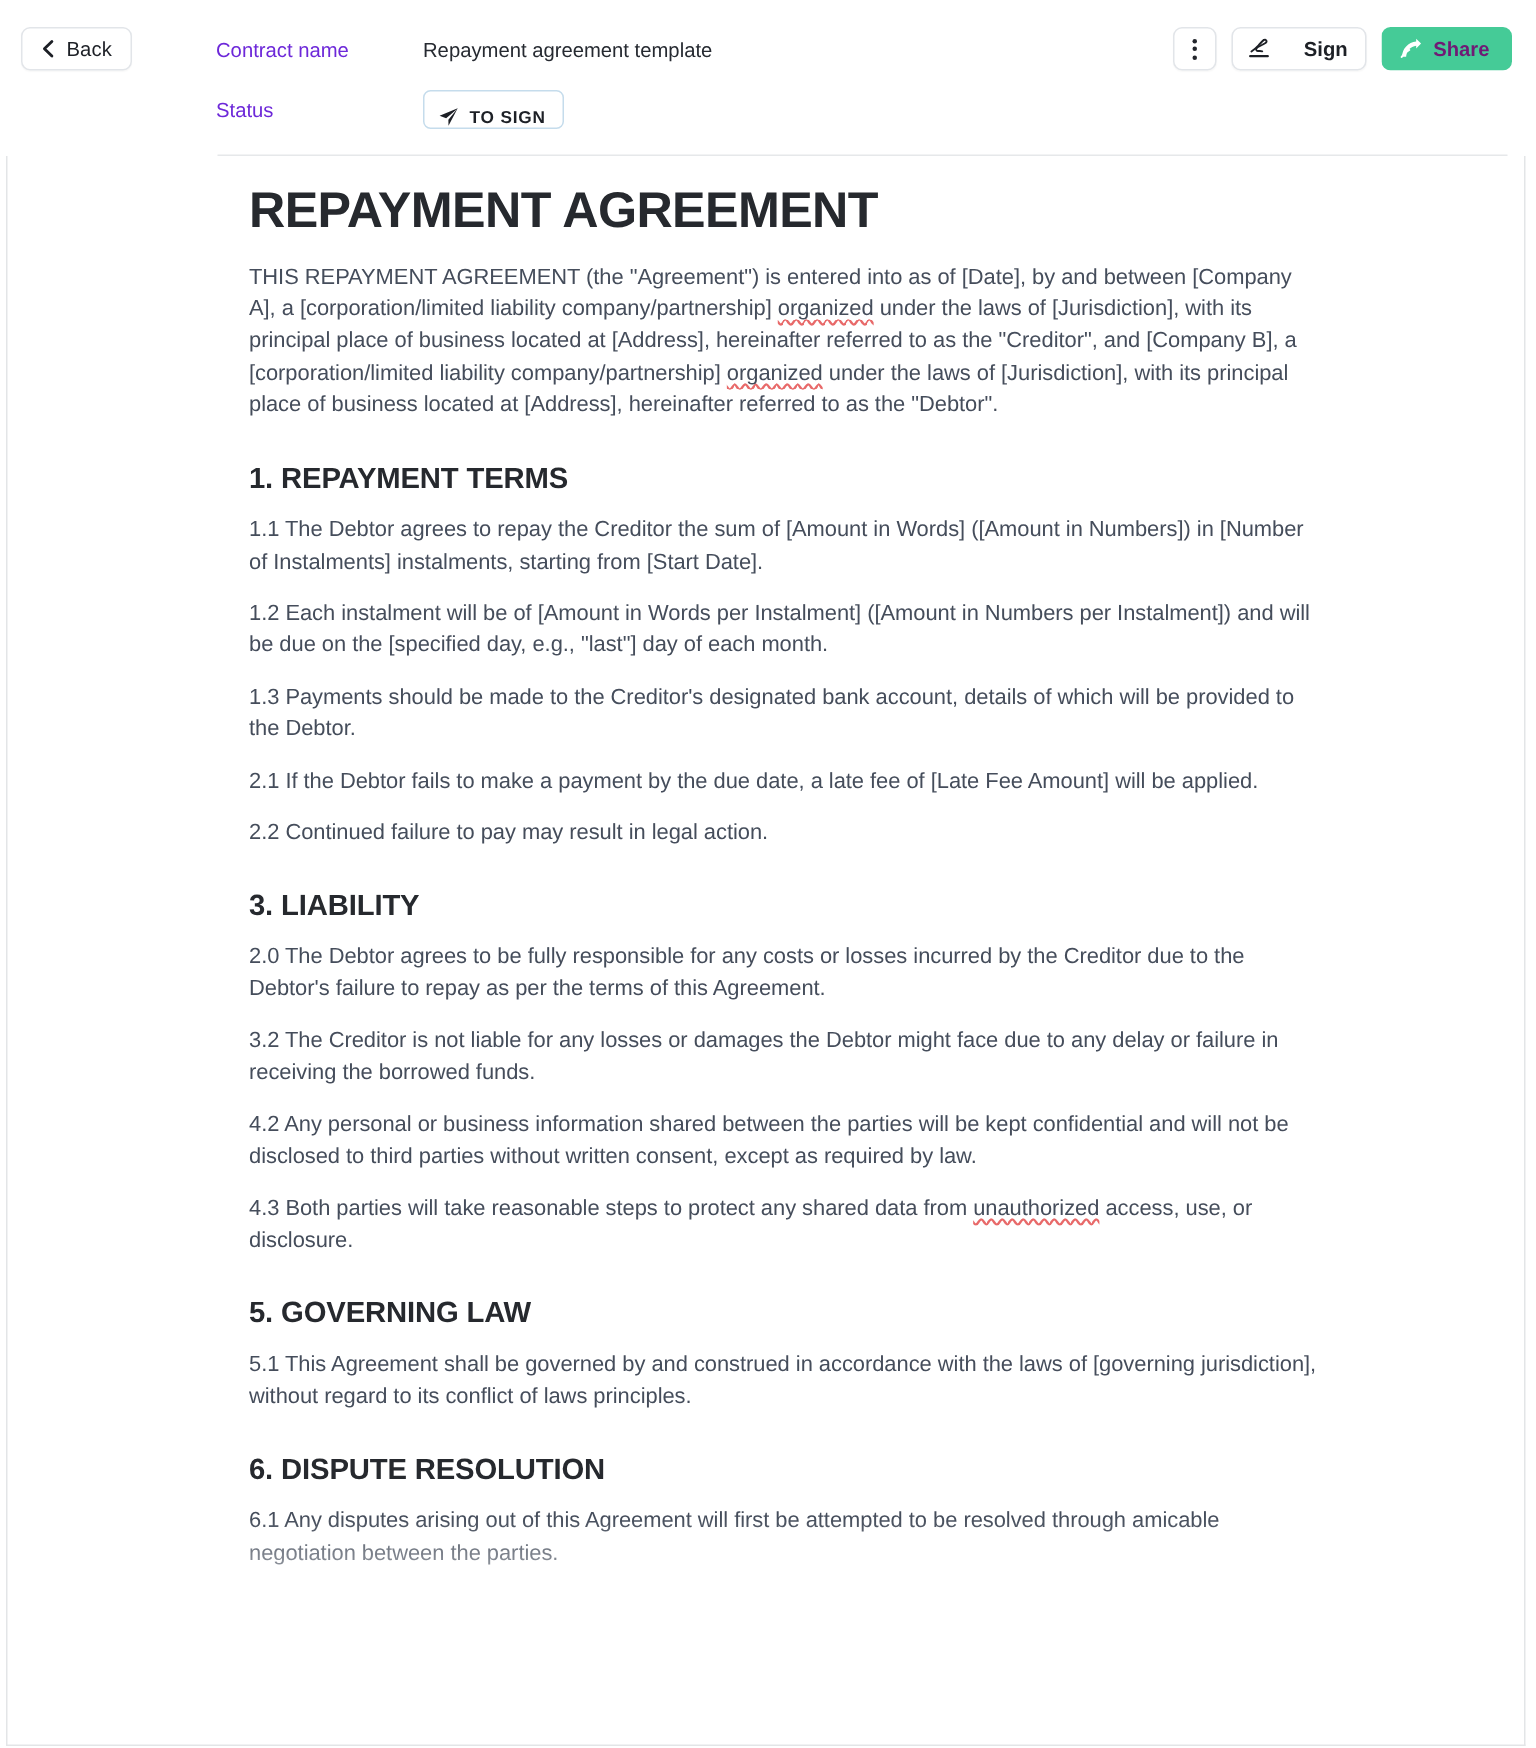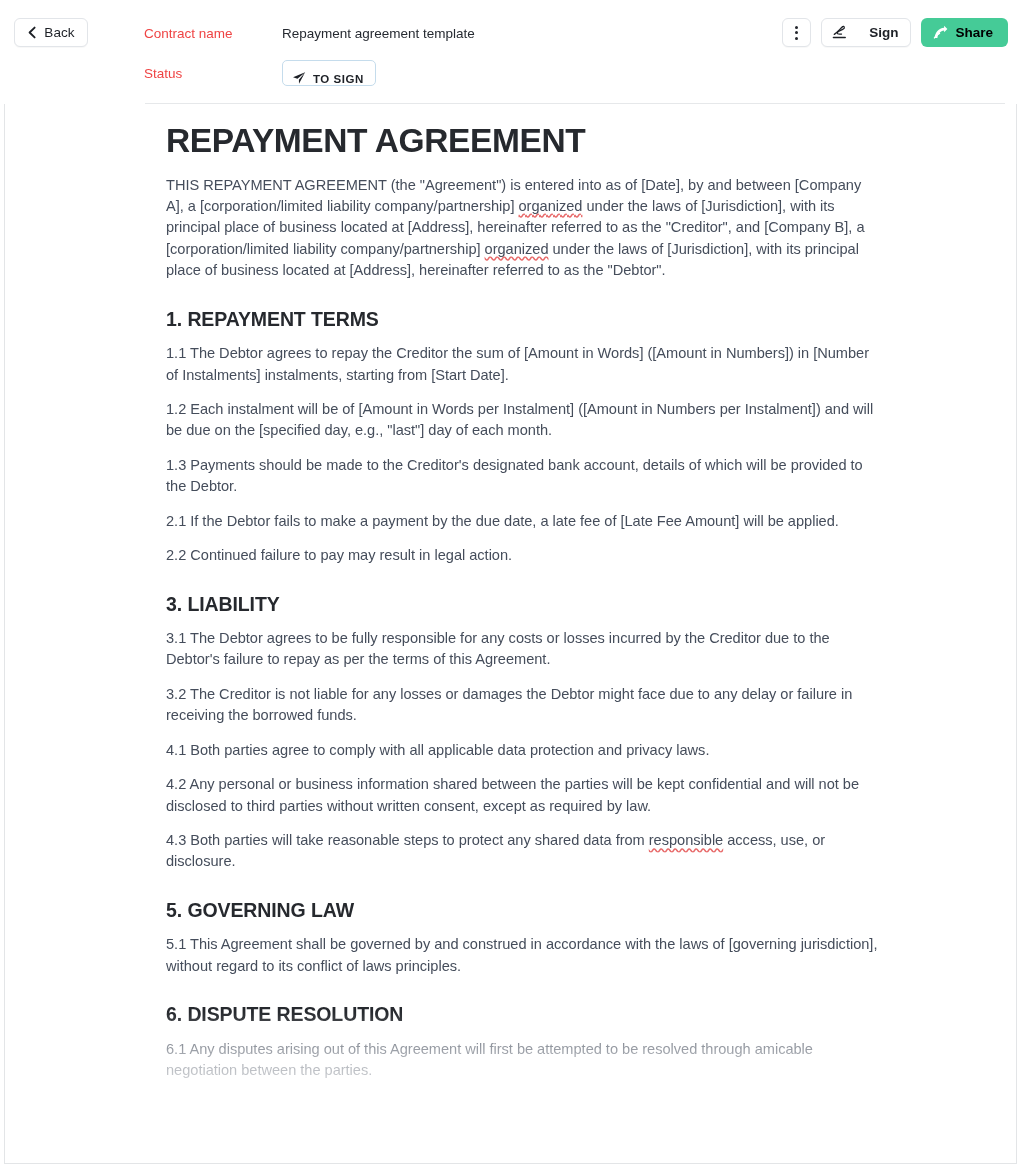--- a/index.html
+++ b/index.html
@@ -59,21 +59,21 @@
   .meta-row {
     display: flex;
     align-items: center;
     height: 32px;
   }
   .meta-row.r1 { margin-top: 17px; }
   .meta-row.r2 { margin-top: 8px; }
   .meta-label {
     width: 138px;
     font-size: 13.5px;
-    color: #ef4444;
+    color: #6d28d9;
     font-weight: 400;
   }
   .meta-value {
     font-size: 13.5px;
     color: #262a31;
   }
 
   .status-badge {
     display: inline-flex;
     align-items: flex-end;
@@ -137,21 +137,21 @@
     border: 1px solid transparent;
     border-radius: 6px;
     background: #45cb97;
     display: flex;
     align-items: center;
     gap: 7px;
     cursor: pointer;
   }
   .share-btn .lbl {
     font-size: 13.5px;
-    color: #000000;
+    color: #701a75;
     font-weight: 600;
     text-align: center;
   }
 
   
   .header-divider {
     position: absolute;
     left: 145px; top: 103px;
     width: 860px; height: 1px;
     background: #e6e8ea;
@@ -332,25 +332,24 @@
       </p>
 
       <div>
           <h2>1. REPAYMENT TERMS</h2>
           <p>1.1 The Debtor agrees to repay the Creditor the sum of [Amount in Words] ([Amount in Numbers]) in [Number of Instalments] instalments, starting from [Start Date].</p>
           <p>1.2 Each instalment will be of [Amount in Words per Instalment] ([Amount in Numbers per Instalment]) and will be due on the [specified day, e.g., "last"] day of each month.</p>
           <p>1.3 Payments should be made to the Creditor's designated bank account, details of which will be provided to the Debtor.</p>
           <p>2.1 If the Debtor fails to make a payment by the due date, a late fee of [Late Fee Amount] will be applied.</p>
           <p>2.2 Continued failure to pay may result in legal action.</p>
           <h2>3. LIABILITY</h2>
-          <p>3.1 The Debtor agrees to be fully responsible for any costs or losses incurred by the Creditor due to the Debtor's failure to repay as per the terms of this Agreement.</p>
+          <p>2.0 The Debtor agrees to be fully responsible for any costs or losses incurred by the Creditor due to the Debtor's failure to repay as per the terms of this Agreement.</p>
           <p>3.2 The Creditor is not liable for any losses or damages the Debtor might face due to any delay or failure in receiving the borrowed funds.</p>
-          <p>4.1 Both parties agree to comply with all applicable data protection and privacy laws.</p>
           <p>4.2 Any personal or business information shared between the parties will be kept confidential and will not be disclosed to third parties without written consent, except as required by law.</p>
-          <p>4.3 Both parties will take reasonable steps to protect any shared data from <span class="sp">responsible</span> access, use, or disclosure.</p>
+          <p>4.3 Both parties will take reasonable steps to protect any shared data from <span class="sp">unauthorized</span> access, use, or disclosure.</p>
           <h2>5. GOVERNING LAW</h2>
           <p>5.1 This Agreement shall be governed by and construed in accordance with the laws of [governing jurisdiction], without regard to its conflict of laws principles.</p>
           <h2>6. DISPUTE RESOLUTION</h2>
           <p>6.1 Any disputes arising out of this Agreement will first be attempted to be resolved through amicable negotiation between the parties.</p>
         </div>
     </div>
     <div class="fade"></div>
   </div>
 
 </div>

